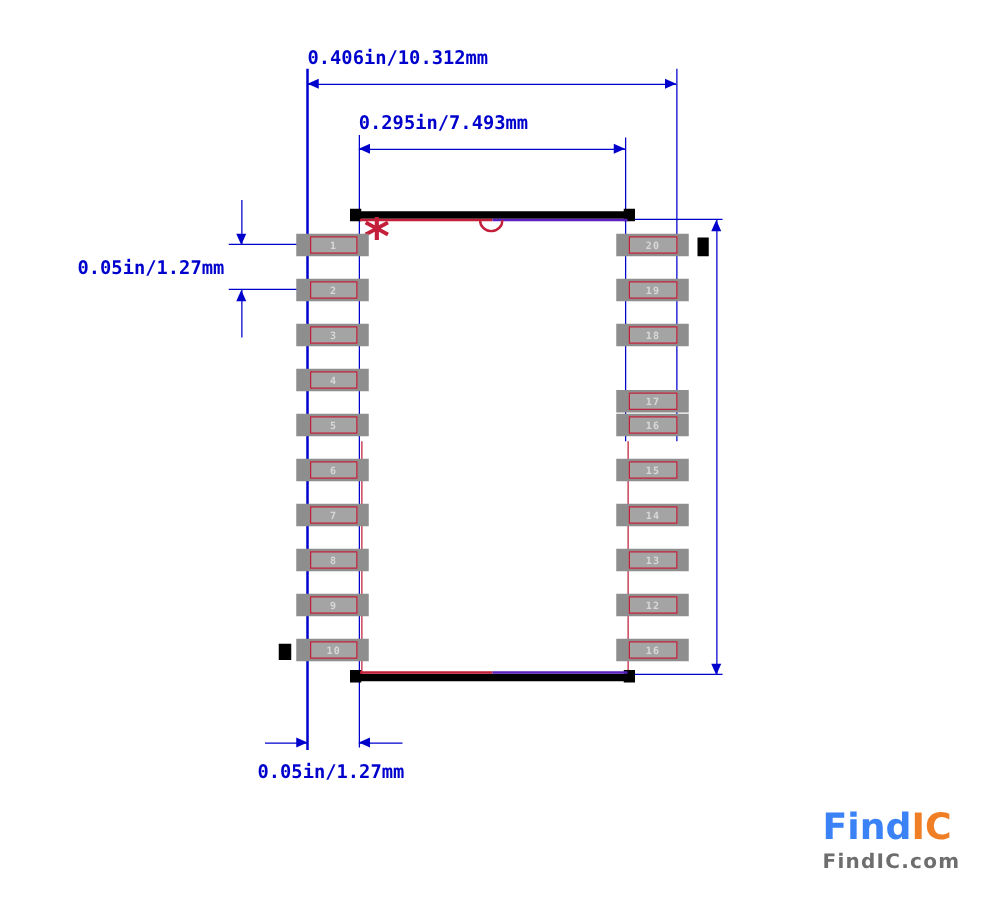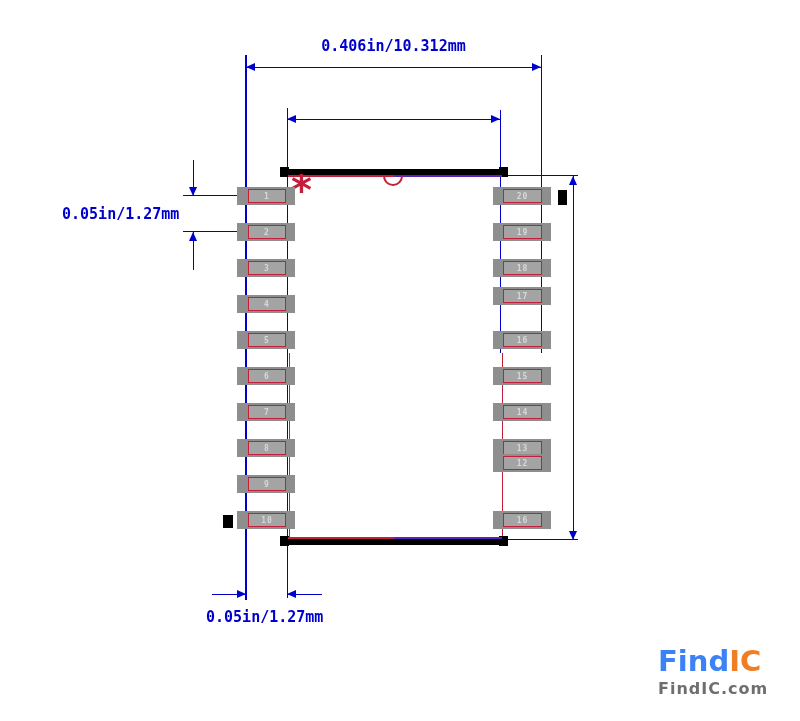--- a/index.html
+++ b/index.html
@@ -7,21 +7,21 @@
           font-family:"DejaVu Sans Mono",monospace;}
   
   .hl{position:absolute;height:1px;background:#0000cd;}
   .vl{position:absolute;width:1px;background:#0000cd;}
   .hl.red,.vl.red{background:#c41f3a;}
   .hl.purple{background:#5a20c0;}
   .arr{position:absolute;width:0;height:0;}
   
   .dim{position:absolute;color:#0000cd;font:bold 15px "DejaVu Sans Mono",monospace;
        white-space:nowrap;letter-spacing:0px;}
-  .dim.center{text-align:center;}
+  .dim.center{}
   
   .bar{position:absolute;background:#000;height:6px;width:228px;left:280px;}
   .cap{position:absolute;background:#000;width:9px;height:10px;}
   .notch{position:absolute;left:383px;top:176px;width:20px;height:10px;
          border:2px solid #c41f3a;border-top:none;border-radius:0 0 12px 12px;box-sizing:border-box;}
   
   .pad{position:absolute;width:58px;height:18px;background:#8e8e8e;}
   .pad-l{left:237px;}
   .pad-r{left:493px;}
   .pin{position:absolute;top:2px;height:14px;background:#a4a4a4;
@@ -40,20 +40,21 @@
   .lg-find{color:#3b82f6;}
   .lg-ic{color:#ef7e25;}
   .logo-sub{font:bold 16px "DejaVu Sans",sans-serif;color:#6e6e6e;letter-spacing:1px;margin-top:1px;}
 </style>
 </head>
 <body>
 
 <div id="canvas">
 
   <div class="dim center" style="left:246px;top:37px;width:295px;">0.406in/10.312mm</div>
+  <div class="dim center" style="left:287px;top:89px;width:215px;">0.295in/7.493mm</div>
   <div class="dim" style="left:62px;top:205px;">0.05in/1.27mm</div>
   <div class="dim" style="left:206px;top:608px;">0.05in/1.27mm</div>
 
   <div class="hl" style="left:246px;top:67px;width:295px;"></div>
   <div class="hl" style="left:287px;top:119px;width:213px;"></div>
   <div class="hl" style="left:505px;top:175px;width:73px;"></div>
   <div class="hl" style="left:508px;top:539px;width:70px;"></div>
   <div class="hl" style="left:183px;top:195px;width:80px;"></div>
   <div class="hl" style="left:183px;top:231px;width:80px;"></div>
   <div class="hl" style="left:212px;top:594px;width:34px;"></div>
@@ -157,21 +158,21 @@
   <div class="pad pad-r" style="top:223px;">
       <div class="pin">
         <span class="pnum">19</span>
       </div>
     </div>
   <div class="pad pad-r" style="top:259px;">
       <div class="pin">
         <span class="pnum">18</span>
       </div>
     </div>
-  <div class="pad pad-r" style="top:287px;">
+  <div class="pad pad-r" style="top:312px;">
       <div class="pin">
         <span class="pnum">17</span>
       </div>
     </div>
   <div class="pad pad-r" style="top:331px;">
       <div class="pin">
         <span class="pnum">16</span>
       </div>
     </div>
   <div class="pad pad-r" style="top:367px;">
@@ -182,21 +183,21 @@
   <div class="pad pad-r" style="top:403px;">
       <div class="pin">
         <span class="pnum">14</span>
       </div>
     </div>
   <div class="pad pad-r" style="top:439px;">
       <div class="pin">
         <span class="pnum">13</span>
       </div>
     </div>
-  <div class="pad pad-r" style="top:454px;">
+  <div class="pad pad-r" style="top:475px;">
       <div class="pin">
         <span class="pnum">12</span>
       </div>
     </div>
   <div class="pad pad-r" style="top:511px;">
       <div class="pin">
         <span class="pnum">16</span>
       </div>
     </div>
 

